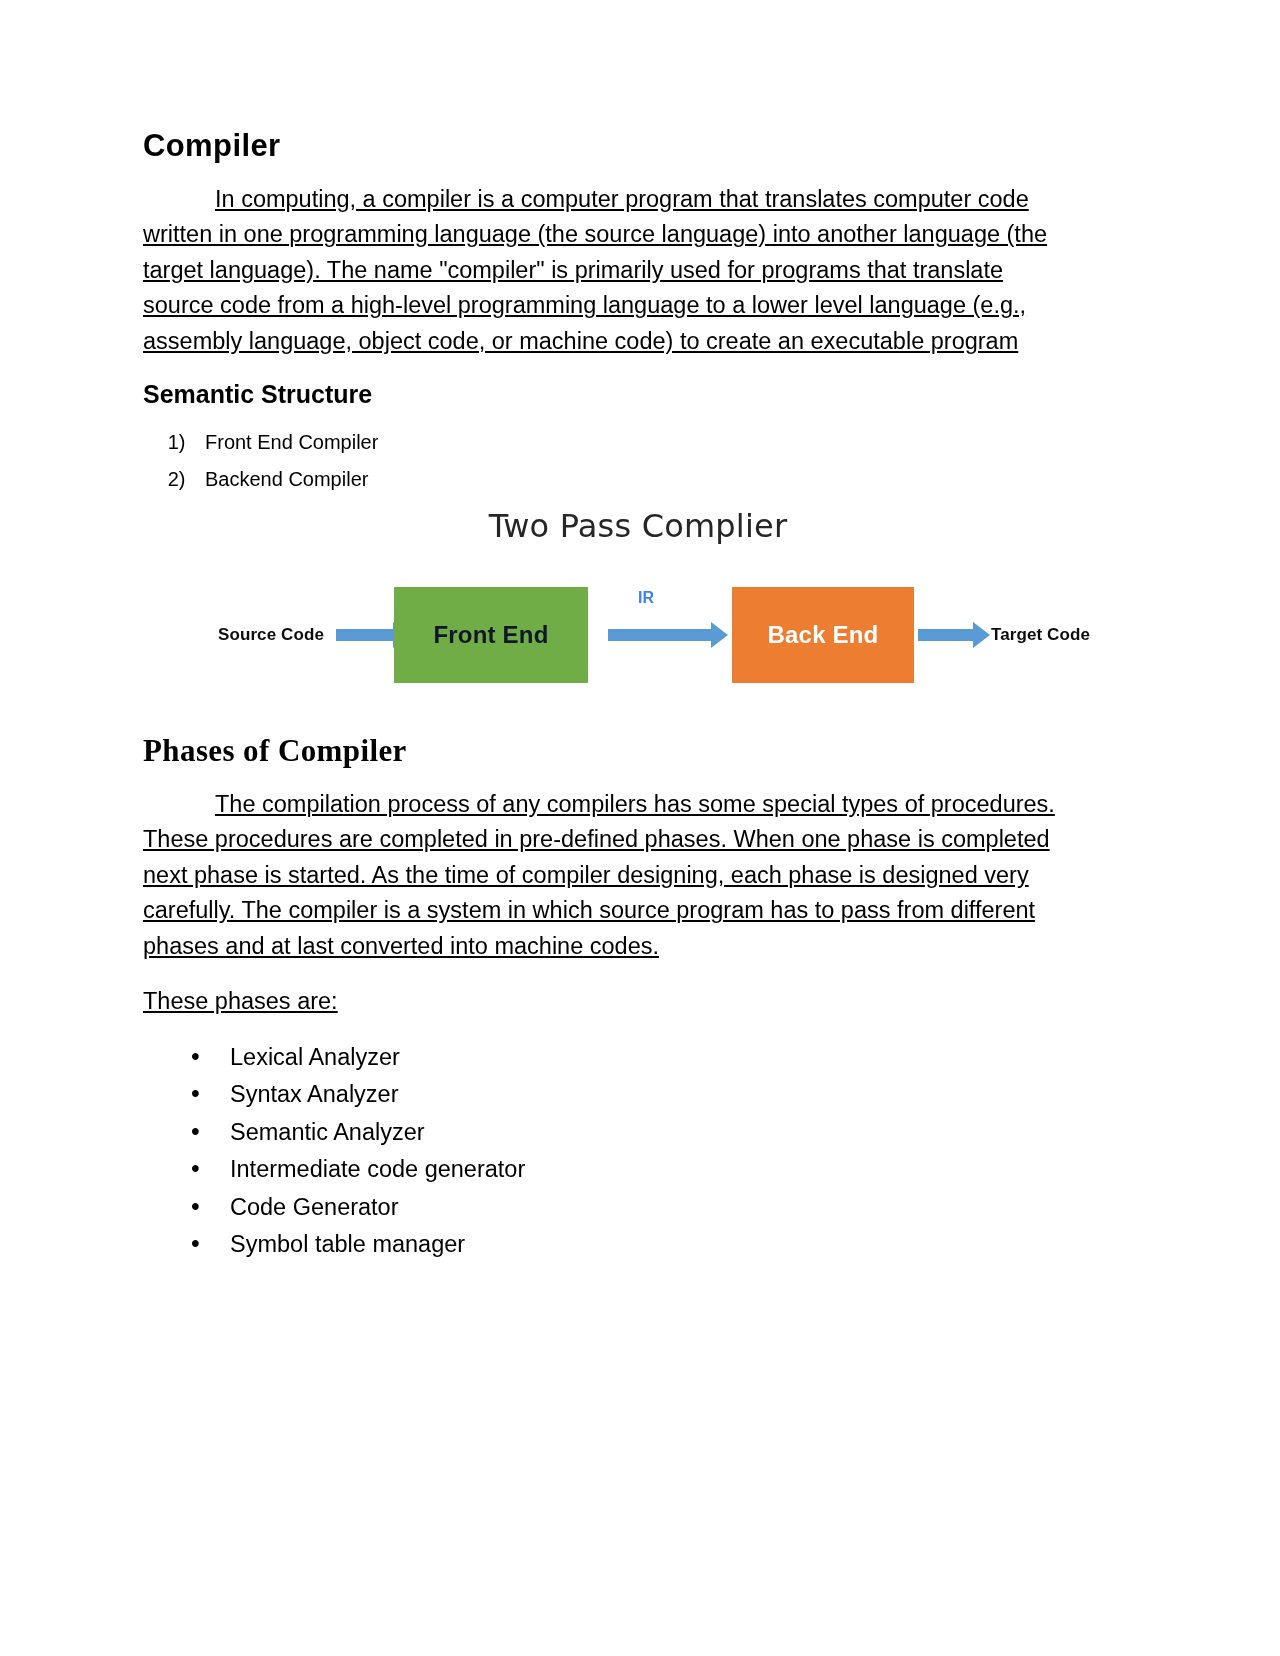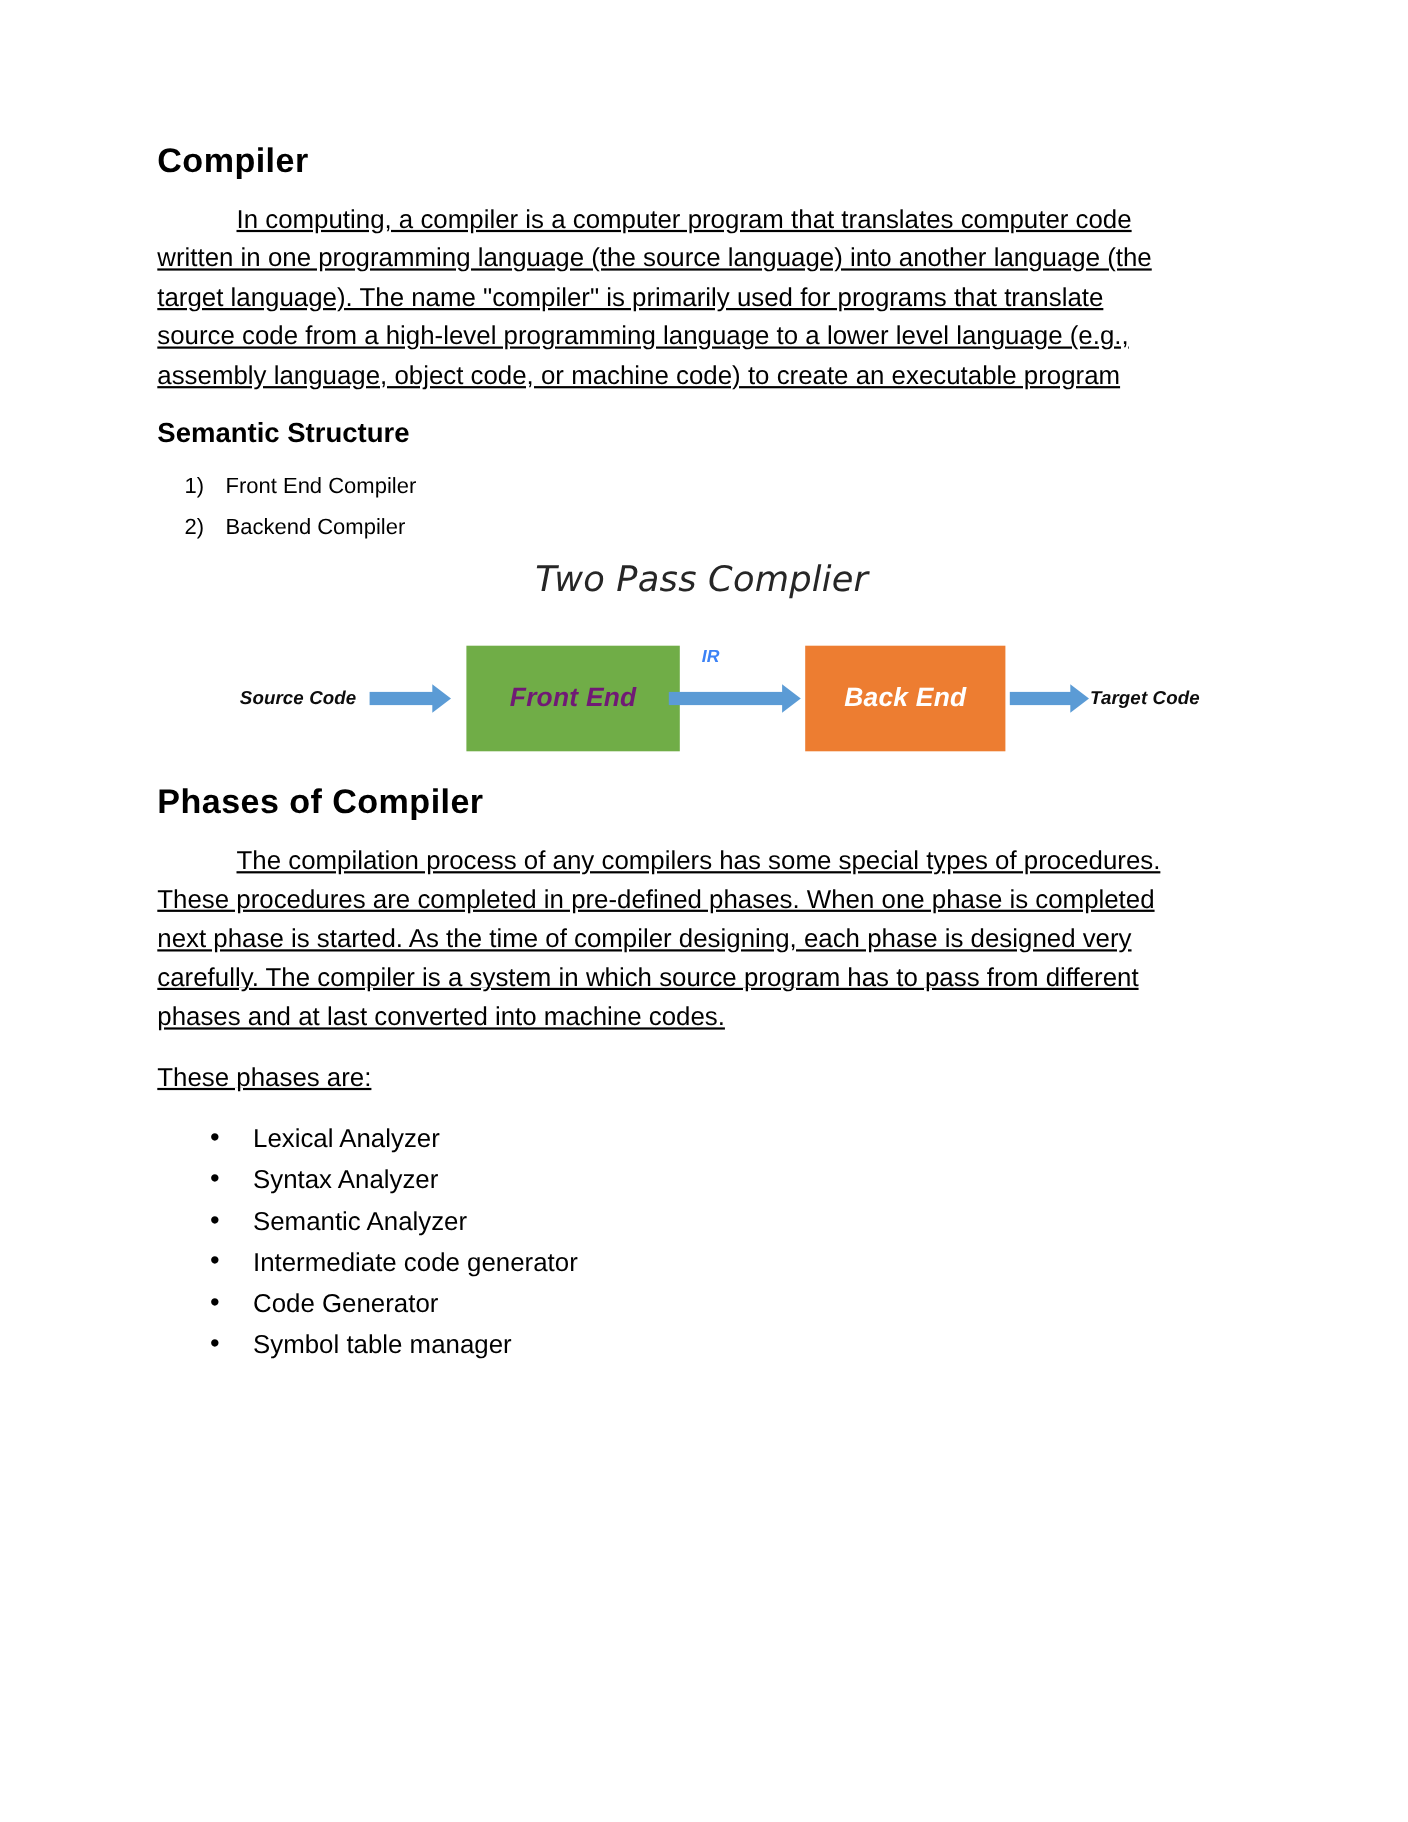--- a/index.html
+++ b/index.html
@@ -30,21 +30,22 @@
     margin: 0 0 18px 0;
     line-height: 1.15;
   }
   .h2 {
     font-size: 25px;
     font-weight: bold;
     margin: 0 0 16px 0;
     line-height: 1.2;
   }
   .h1.spaced {
-    margin-top: 20px;
+    margin-top: 42px;
+    font-family: Liberation Serif, serif;
   }
   
   .para {
     font-size: 23.5px;
     line-height: 35.5px;
     margin: 0 0 20px 0;
     text-align: left;
     max-width: 930px;
     text-decoration: underline;
   }
@@ -88,21 +89,20 @@
     top: -1px;
     font-size: 25px;
     line-height: 35.5px;
   }
   
   .diagram {
     position: relative;
     width: 1000px;
     height: 190px;
     margin: 2px 0 0 -5px;
-    font-style: italic;
   }
   .diagram-title {
     position: absolute;
     top: 6px;
     left: 0;
     width: 1000px;
     text-align: center;
     font-size: 32px;
     font-weight: 400;
     letter-spacing: 0.2px;
@@ -140,24 +140,24 @@
     top: 12px;
     height: 96px;
     display: flex;
     align-items: center;
     justify-content: center;
     font-size: 24px;
     font-weight: bold;
     letter-spacing: 0.2px;
   }
   .dg-box.front {
-    left: 286px;
+    left: 256px;
     width: 194px;
     background: #70AD47;
-    color: #701a75;
+    color: #0f172a;
   }
   .dg-box.back {
     left: 594px;
     width: 182px;
     background: #ED7D31;
     color: #ffffff;
   }
   
   .arrow {
     position: absolute;

